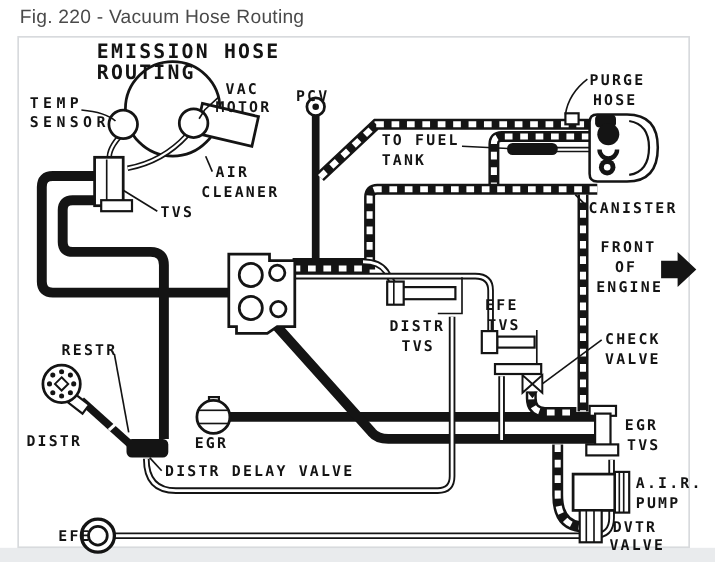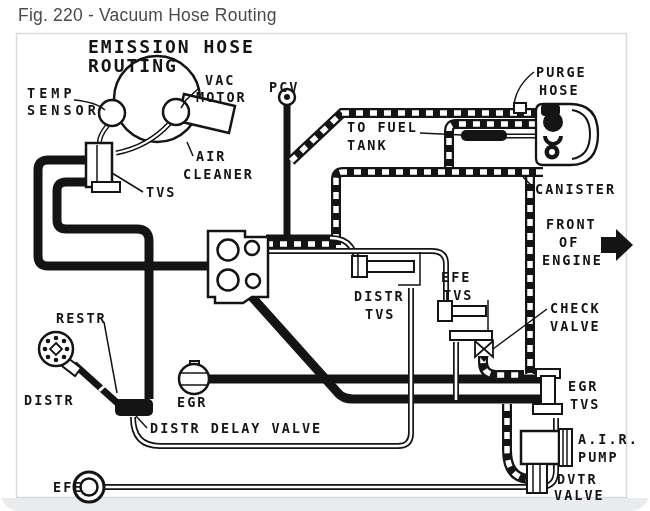--- a/index.html
+++ b/index.html
@@ -1,17 +1,17 @@
 <!DOCTYPE html>
 <html><head>
 <meta charset="utf-8">
 <style>
   html,body{margin:0;padding:0;background:#ffffff;}
   .page{position:relative;width:650px;height:511px;background:#ffffff;overflow:hidden;
-        font-family:"Liberation Sans", sans-serif;border-radius:20px;}
+        font-family:"Liberation Sans", sans-serif;}
   svg{display:block}
   
   .hoseT{fill:none;stroke:#141414;stroke-width:9;stroke-linecap:butt;}
   .hoseT7{fill:none;stroke:#141414;stroke-width:7;}
   .cBase{fill:none;stroke:#141414;stroke-width:10;}
   .cDash{fill:none;stroke:#ffffff;stroke-width:5.5;stroke-dasharray:7 7;}
   .dBase{fill:none;stroke:#141414;stroke-width:6;}
   .dCore{fill:none;stroke:#ffffff;stroke-width:2.6;}
   .tBase{fill:none;stroke:#141414;stroke-width:5;}
   .tCore{fill:none;stroke:#ffffff;stroke-width:2;}

